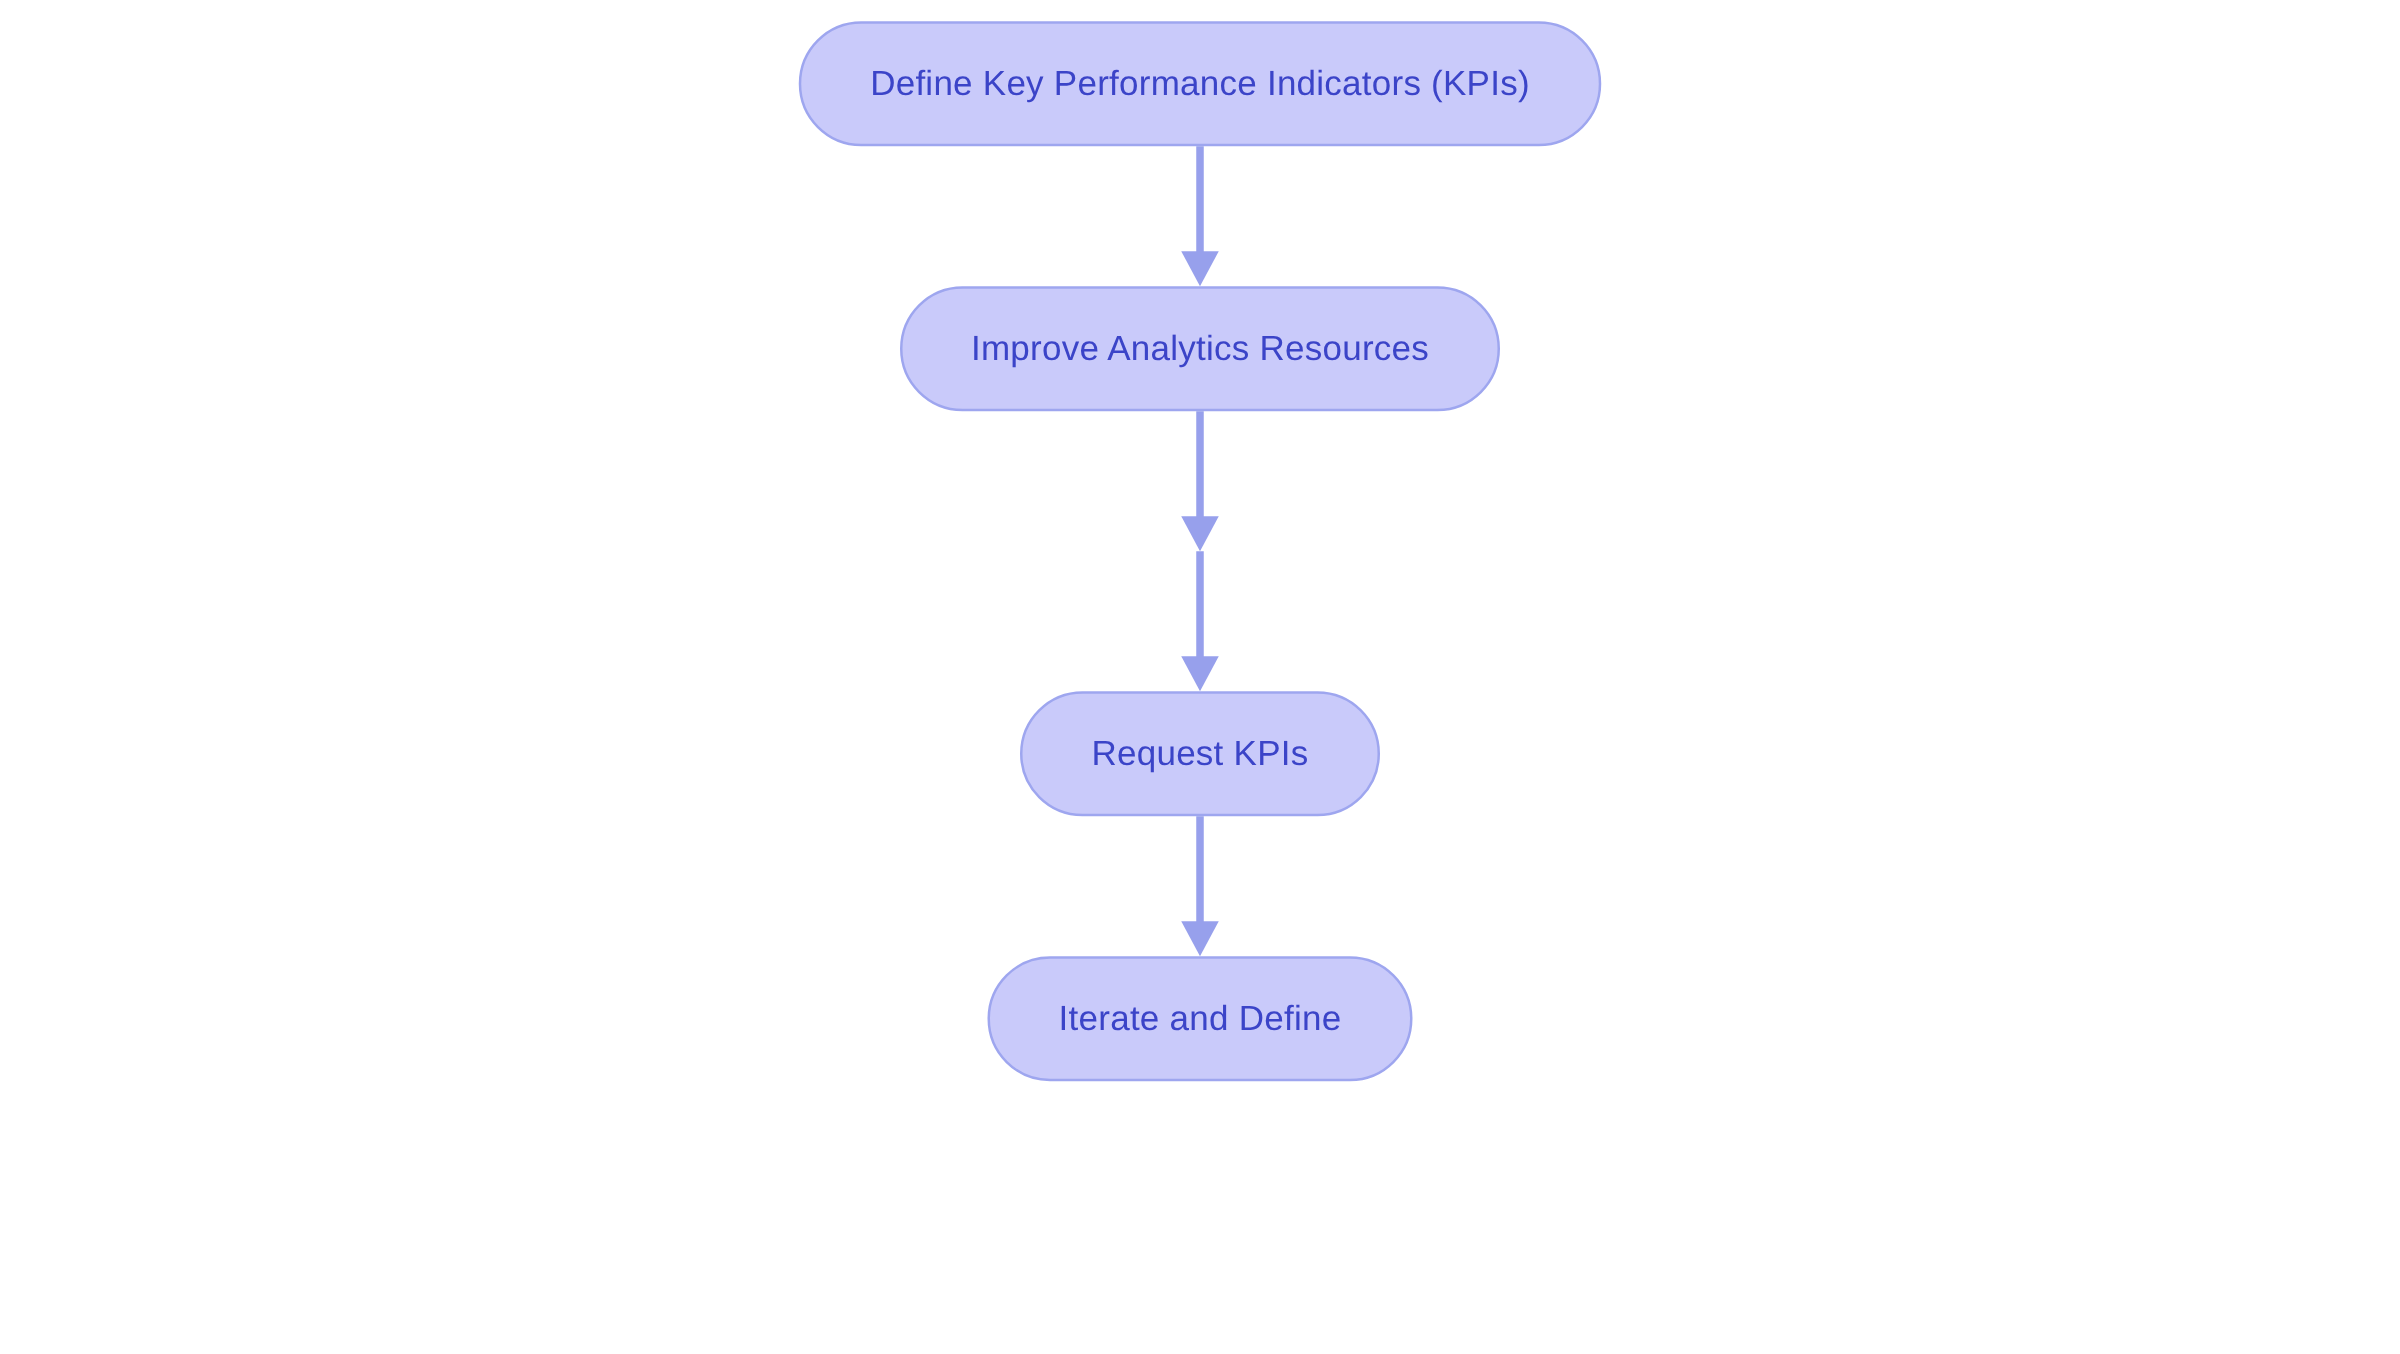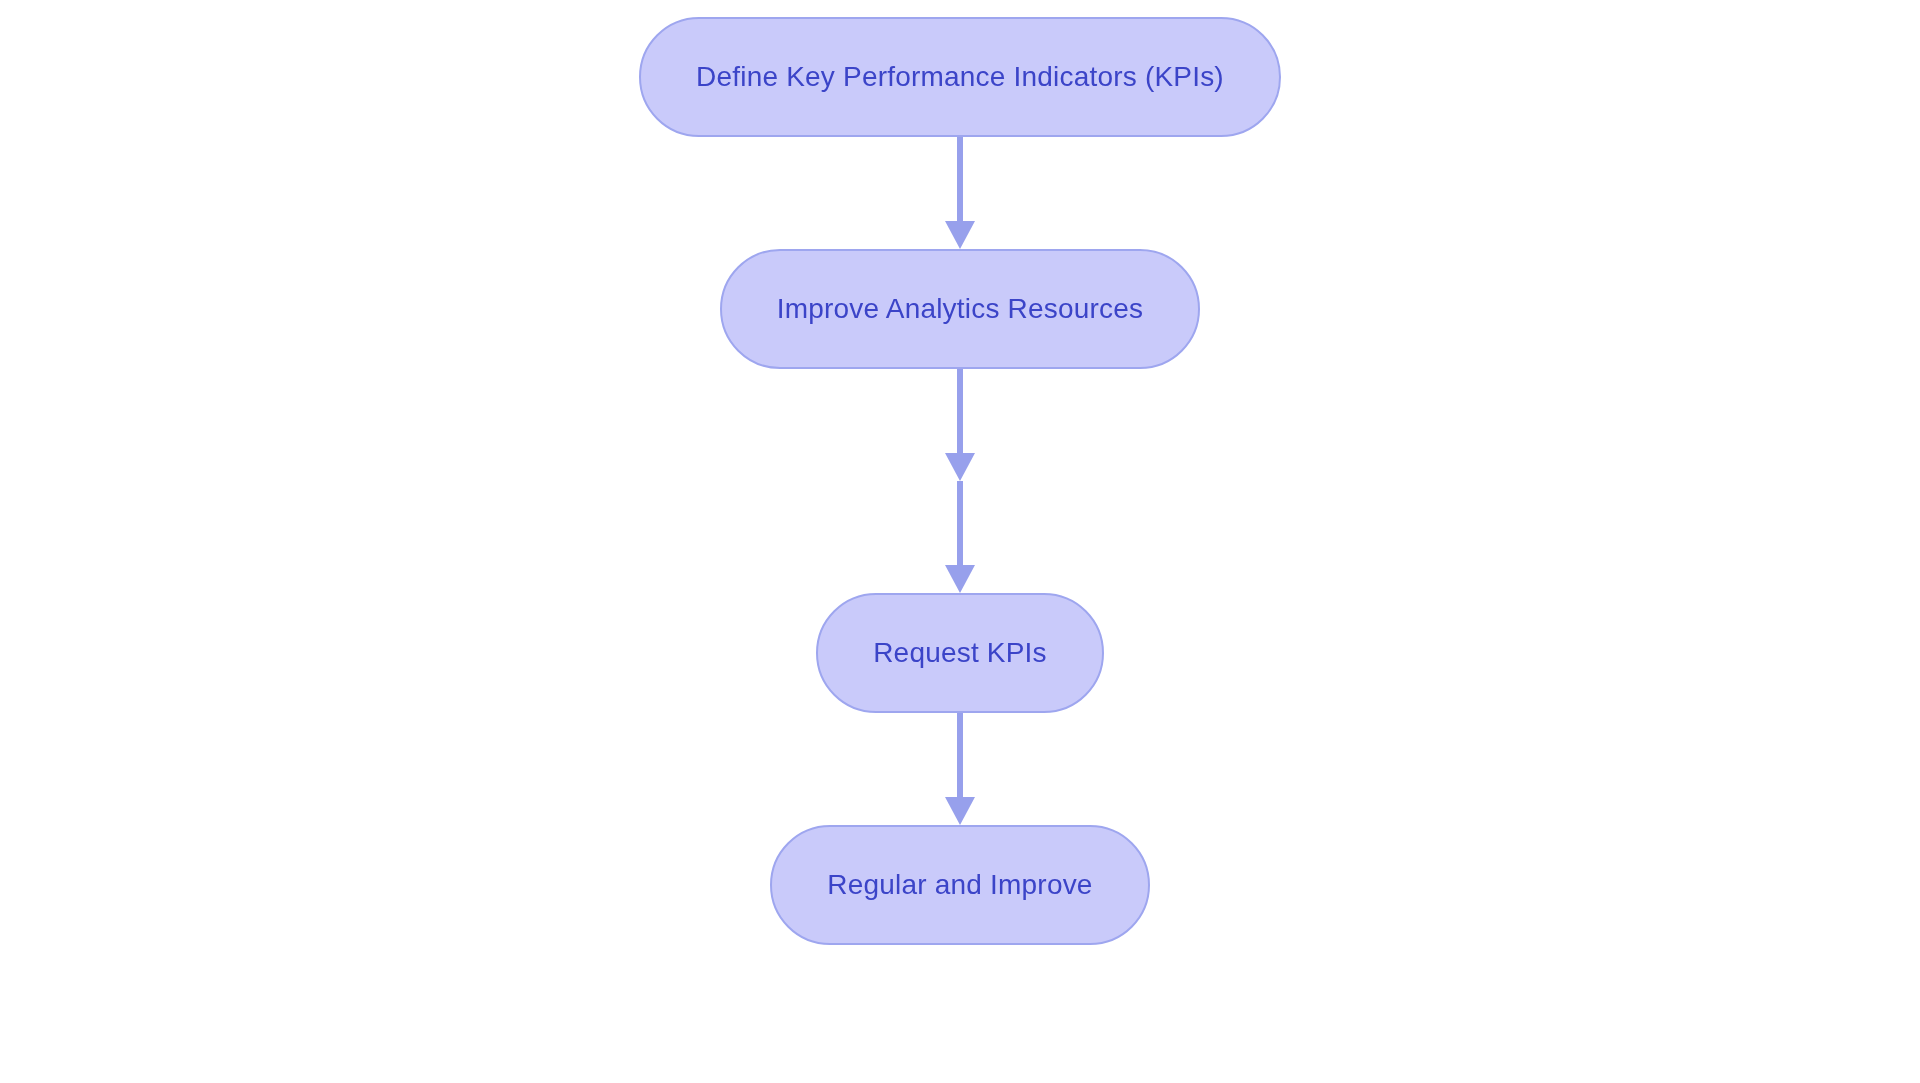--- a/index.html
+++ b/index.html
@@ -20,21 +20,21 @@
   .canvas {
     position: relative;
     width: 1920px;
     height: 1083px;
     display: flex;
     flex-direction: column;
     align-items: center;
     padding-top: 17px;
   }
   .node {
-    height: 120px;
+    height: 100px;
     border-radius: 60px;
     background: var(--node-fill);
     border: 2px solid var(--node-border);
     display: flex;
     align-items: center;
     padding: 16px 55px;
     flex: 0 0 auto;
   }
   .node-label {
     font-size: 28px;
@@ -102,16 +102,16 @@
   <div class="node">
     <span class="node-label">Request KPIs</span>
   </div>
 
   <div class="arrow">
     <div class="arrow-line"></div>
     <div class="arrow-head"></div>
   </div>
 
   <div class="node">
-    <span class="node-label">Regular and Improve</span>
+    <span class="node-label">Iterate and Define</span>
   </div>
 
 </div>
 
 </body></html>

